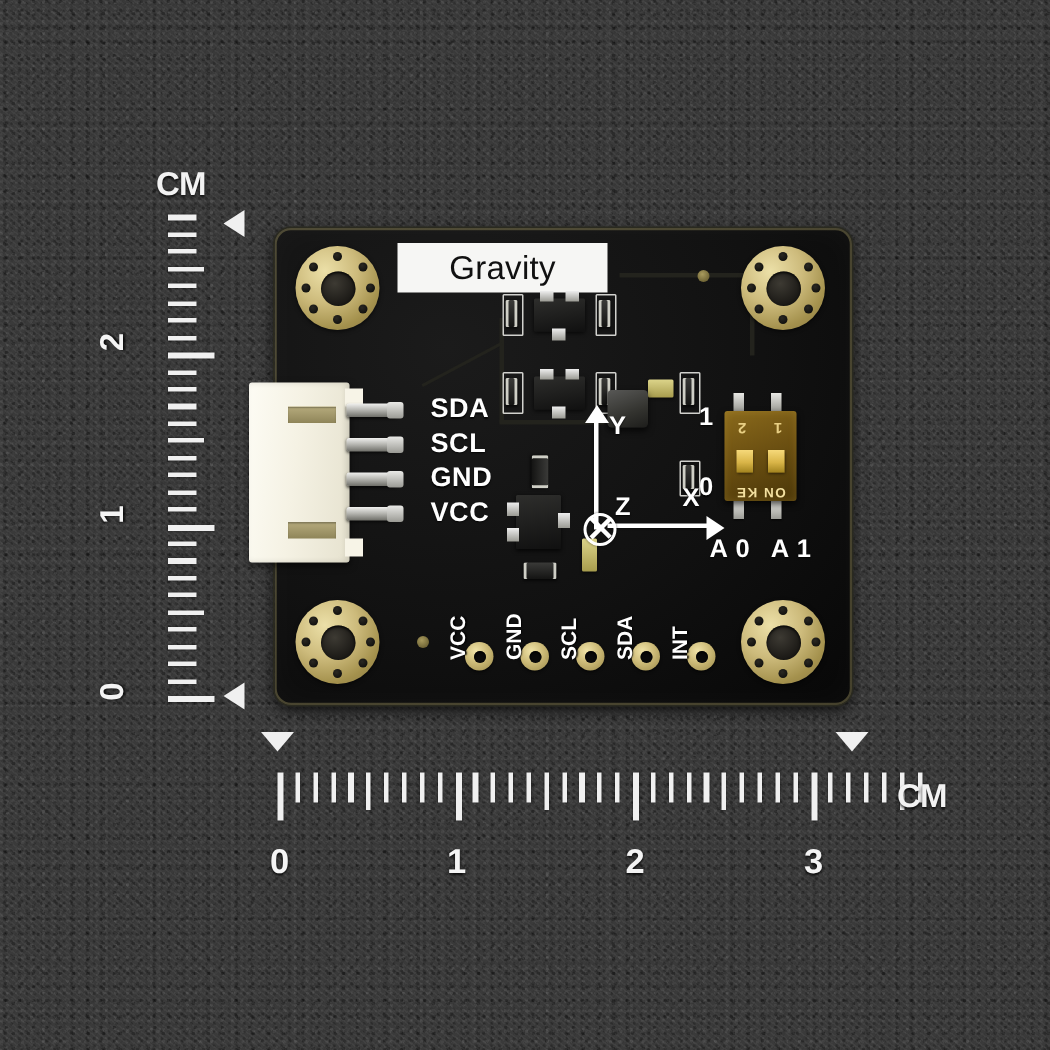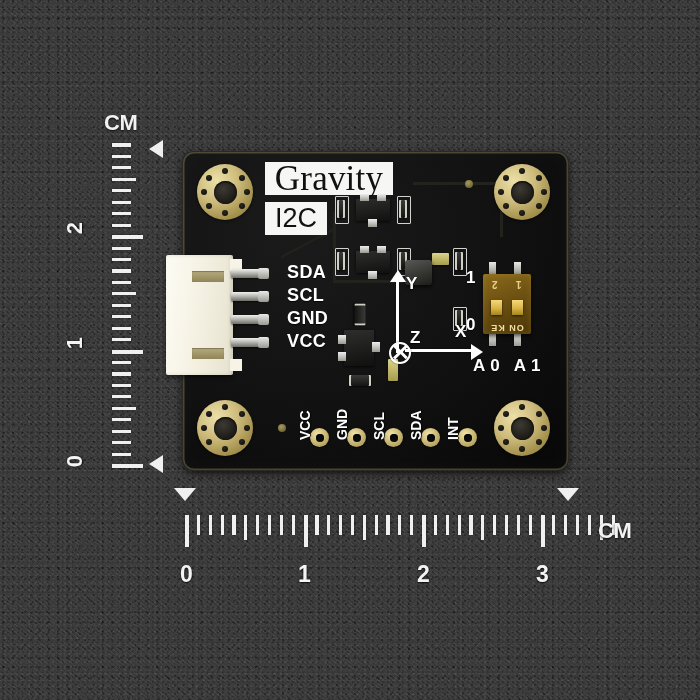--- a/index.html
+++ b/index.html
@@ -117,21 +117,21 @@
     text-shadow:0 1px 1px rgba(0,0,0,.8);
   }
 
   
   .silkbox{
     position:absolute;background:#f6f6f4;color:#111;
     font-family:"Liberation Sans", sans-serif;
     display:flex;align-items:center;justify-content:center;
     line-height:1;
   }
-  #silk-gravity{left:82px;top:10px;width:128px;height:33px;font-size:35px;letter-spacing:.2px;font-family:Liberation Serif, serif;}
+  #silk-gravity{left:82px;top:10px;width:140px;height:33px;font-size:22px;letter-spacing:.2px;}
   #silk-i2c{left:82px;top:50px;width:62px;height:33px;font-size:27px;font-weight:normal;}
 
   
   .phole{
     position:absolute;width:19px;height:19px;border-radius:50%;
     background:radial-gradient(circle at 38% 32%, #f0e3a8 0%, #cdbb78 45%, #9b8a49 100%);
     box-shadow:0 1px 2px rgba(0,0,0,.6);
   }
   .phole .in{position:absolute;left:50%;top:50%;width:8px;height:8px;margin:-4px 0 0 -4px;
     border-radius:50%;background:#0a0a0a;box-shadow:inset 0 1px 2px #000;}
@@ -345,21 +345,20 @@
       <div class="via" style="left:42px;top:11px;"></div>
     <div class="via" style="left:47px;top:25px;"></div>
       <div class="via" style="left:42px;top:39px;"></div>
     <div class="via" style="left:25px;top:46px;"></div>
       <div class="via" style="left:9px;top:39px;"></div>
     <div class="via" style="left:4px;top:25px;"></div>
       <div class="via" style="left:9px;top:11px;"></div>
   </div>
 
   <div class="silkbox" id="silk-gravity">Gravity</div>
-  <div class="silkbox" id="silk-i2c">I2C</div>
 
   <div class="via-dot" style="left:282px;top:28px;width:8px;height:8px;"></div>
   <div class="via-dot" style="left:95px;top:272px;width:8px;height:8px;"></div>
 
   <div id="conn">
     <div class="tab" style="top:4px;"></div>
     <div class="tab" style="bottom:4px;"></div>
     <div class="slot" style="top:16px;"></div>
     <div class="slot" style="bottom:16px;"></div>
   </div>

